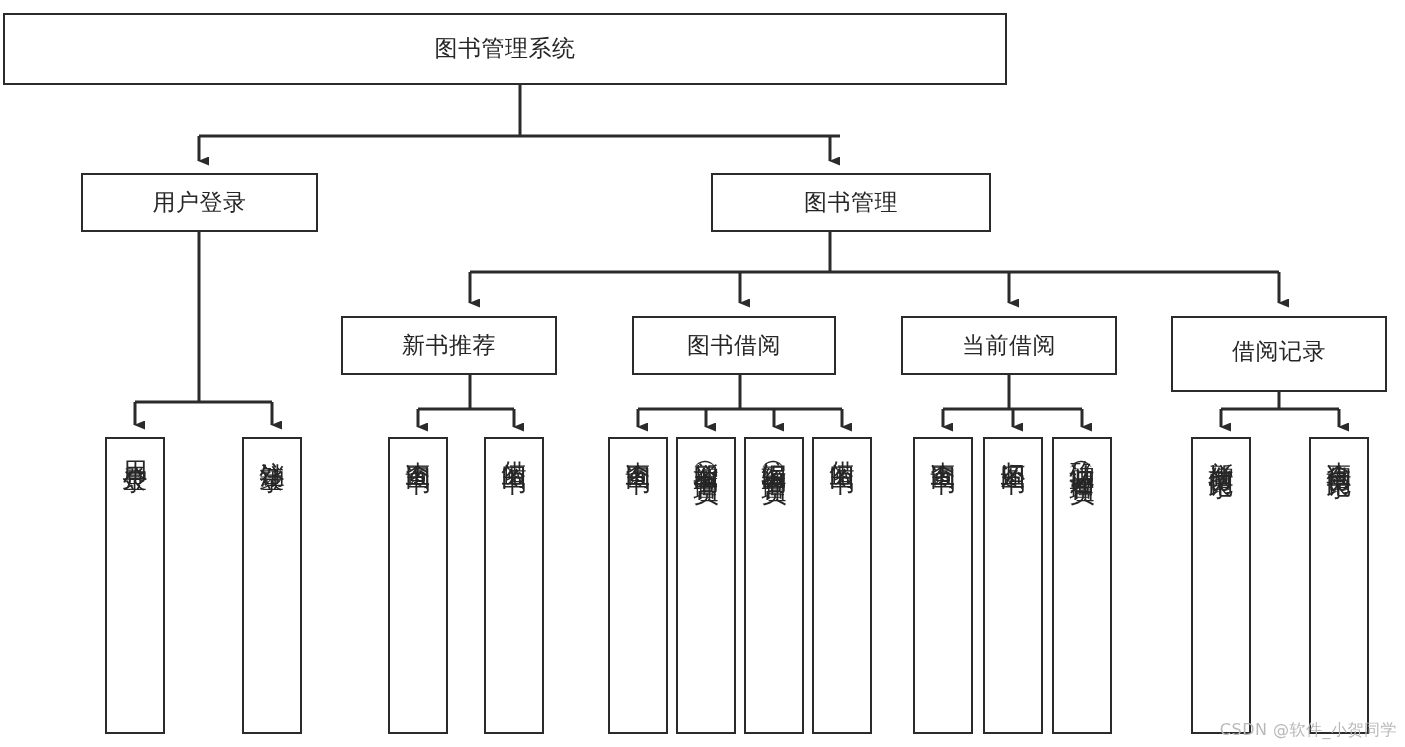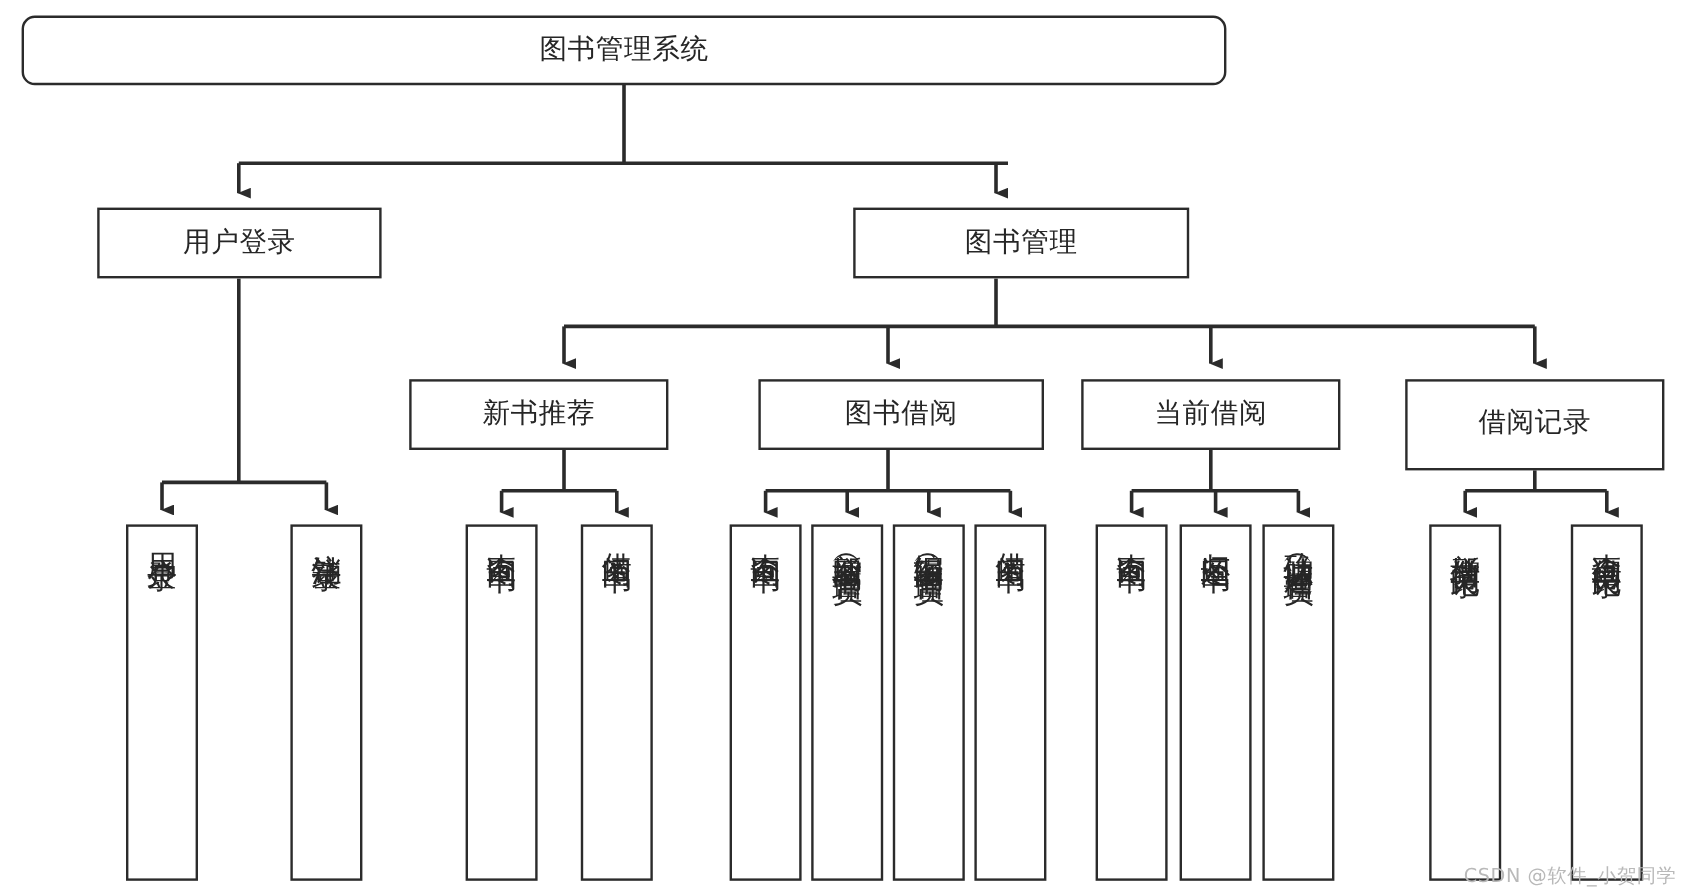--- a/index.html
+++ b/index.html
@@ -124,35 +124,35 @@
       <path d="M1013,409 L1013,427" marker-end="url(#arrowhead)"></path>
       <path d="M1082,409 L1082,427" marker-end="url(#arrowhead)"></path>
 
       <path d="M1279,375 L1279,409"></path>
       <path d="M1221,409 L1339,409"></path>
       <path d="M1221,409 L1221,427" marker-end="url(#arrowhead)"></path>
       <path d="M1339,409 L1339,427" marker-end="url(#arrowhead)"></path>
     </g>
   </svg>
 
-  <div class="node root horizontal" style="left:18px; top:13px; width:1004px; height:58px;border-radius:11px;">
+  <div class="node root horizontal" style="left:3px; top:13px; width:1004px; height:72px;">
     <span class="node-label">图书管理系统</span>
   </div>
 
   <div class="node horizontal" style="left:81px; top:173px; width:237px; height:59px;">
     <span class="node-label">用户登录</span>
   </div>
   <div class="node horizontal" style="left:711px; top:173px; width:280px; height:59px;">
     <span class="node-label">图书管理</span>
   </div>
 
   <div class="node horizontal" style="left:341px; top:316px; width:216px; height:59px;">
     <span class="node-label">新书推荐</span>
   </div>
-  <div class="node horizontal" style="left:632px; top:316px; width:238px; height:59px;">
+  <div class="node horizontal" style="left:632px; top:316px; width:204px; height:59px;">
     <span class="node-label">图书借阅</span>
   </div>
   <div class="node horizontal" style="left:901px; top:316px; width:216px; height:59px;">
     <span class="node-label">当前借阅</span>
   </div>
   <div class="node horizontal" style="left:1171px; top:316px; width:216px; height:76px;font-family:Liberation Mono, monospace;">
     <span class="node-label">借阅记录</span>
   </div>
 
   <div class="node vertical" style="left:105px; top:437px; width:60px; height:297px;">

